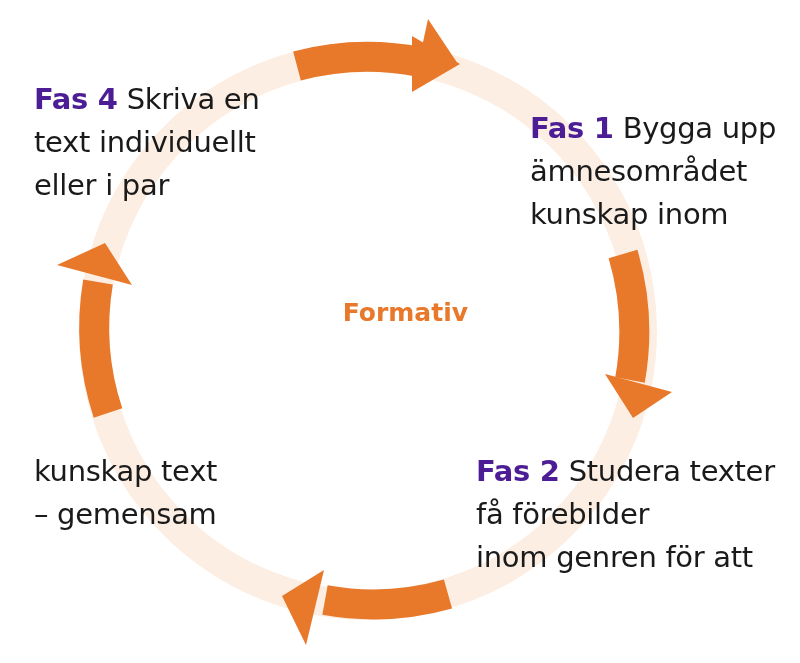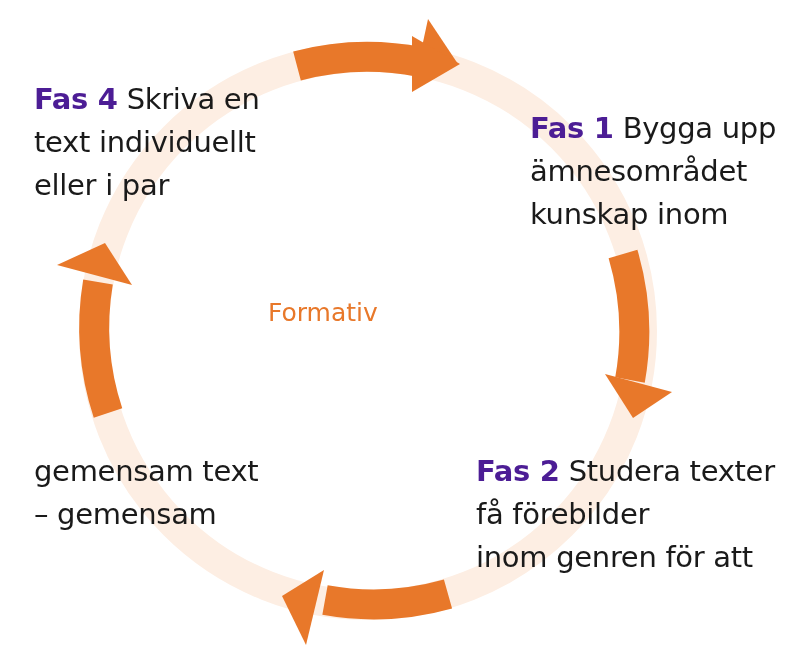--- a/index.html
+++ b/index.html
@@ -3,22 +3,22 @@
 <meta charset="utf-8">
 <style>
   html, body { margin: 0; padding: 0; background: #ffffff; }
   body { width: 800px; height: 663px; position: relative; overflow: hidden;
          font-family: "DejaVu Sans", "Liberation Sans", sans-serif; }
   .stage { position: absolute; left: 0; top: 0; width: 800px; height: 663px; }
   svg.cycle { position: absolute; left: 0; top: 0; }
   .phase { position: absolute; font-size: 29px; line-height: 43px; color: #1a1a1a;
            letter-spacing: -0.3px; }
   .phase .label { color: #4c1d95; font-weight: bold; }
-  .center { position: absolute; left: 268px; top: 294px; width: 200px; text-align: left;
-            color: #e8782a; font-weight: normal; font-size: 25px; line-height: 38px; }
+  .center { position: absolute; left: 268px; top: 294px; width: 200px; text-align: right;
+            color: #e8782a; font-weight: bold; font-size: 25px; line-height: 38px; }
   #p4 { left: 34px; top: 78px; }
   #p1 { left: 530px; top: 79px; margin-top: 28px; }
   #p2 { left: 476px; top: 450px; }
   #p3 { left: 34px; top: 450px; }
 </style>
 </head>
 <body>
 
 <div class="stage">
   <svg class="cycle" width="800" height="663" viewBox="0 0 800 663">
@@ -63,16 +63,16 @@
     <div>kunskap inom</div>
   </div>
 
   <div class="phase" id="p2">
     <div><span class="label">Fas 2</span> <span>Studera texter</span></div>
     <div>få förebilder</div>
     <div>inom genren för att</div>
   </div>
 
   <div class="phase" id="p3">
-    <div>gemensam text</div>
+    <div>kunskap text</div>
     <div>– gemensam</div>
   </div>
 </div>
 
 </body></html>

